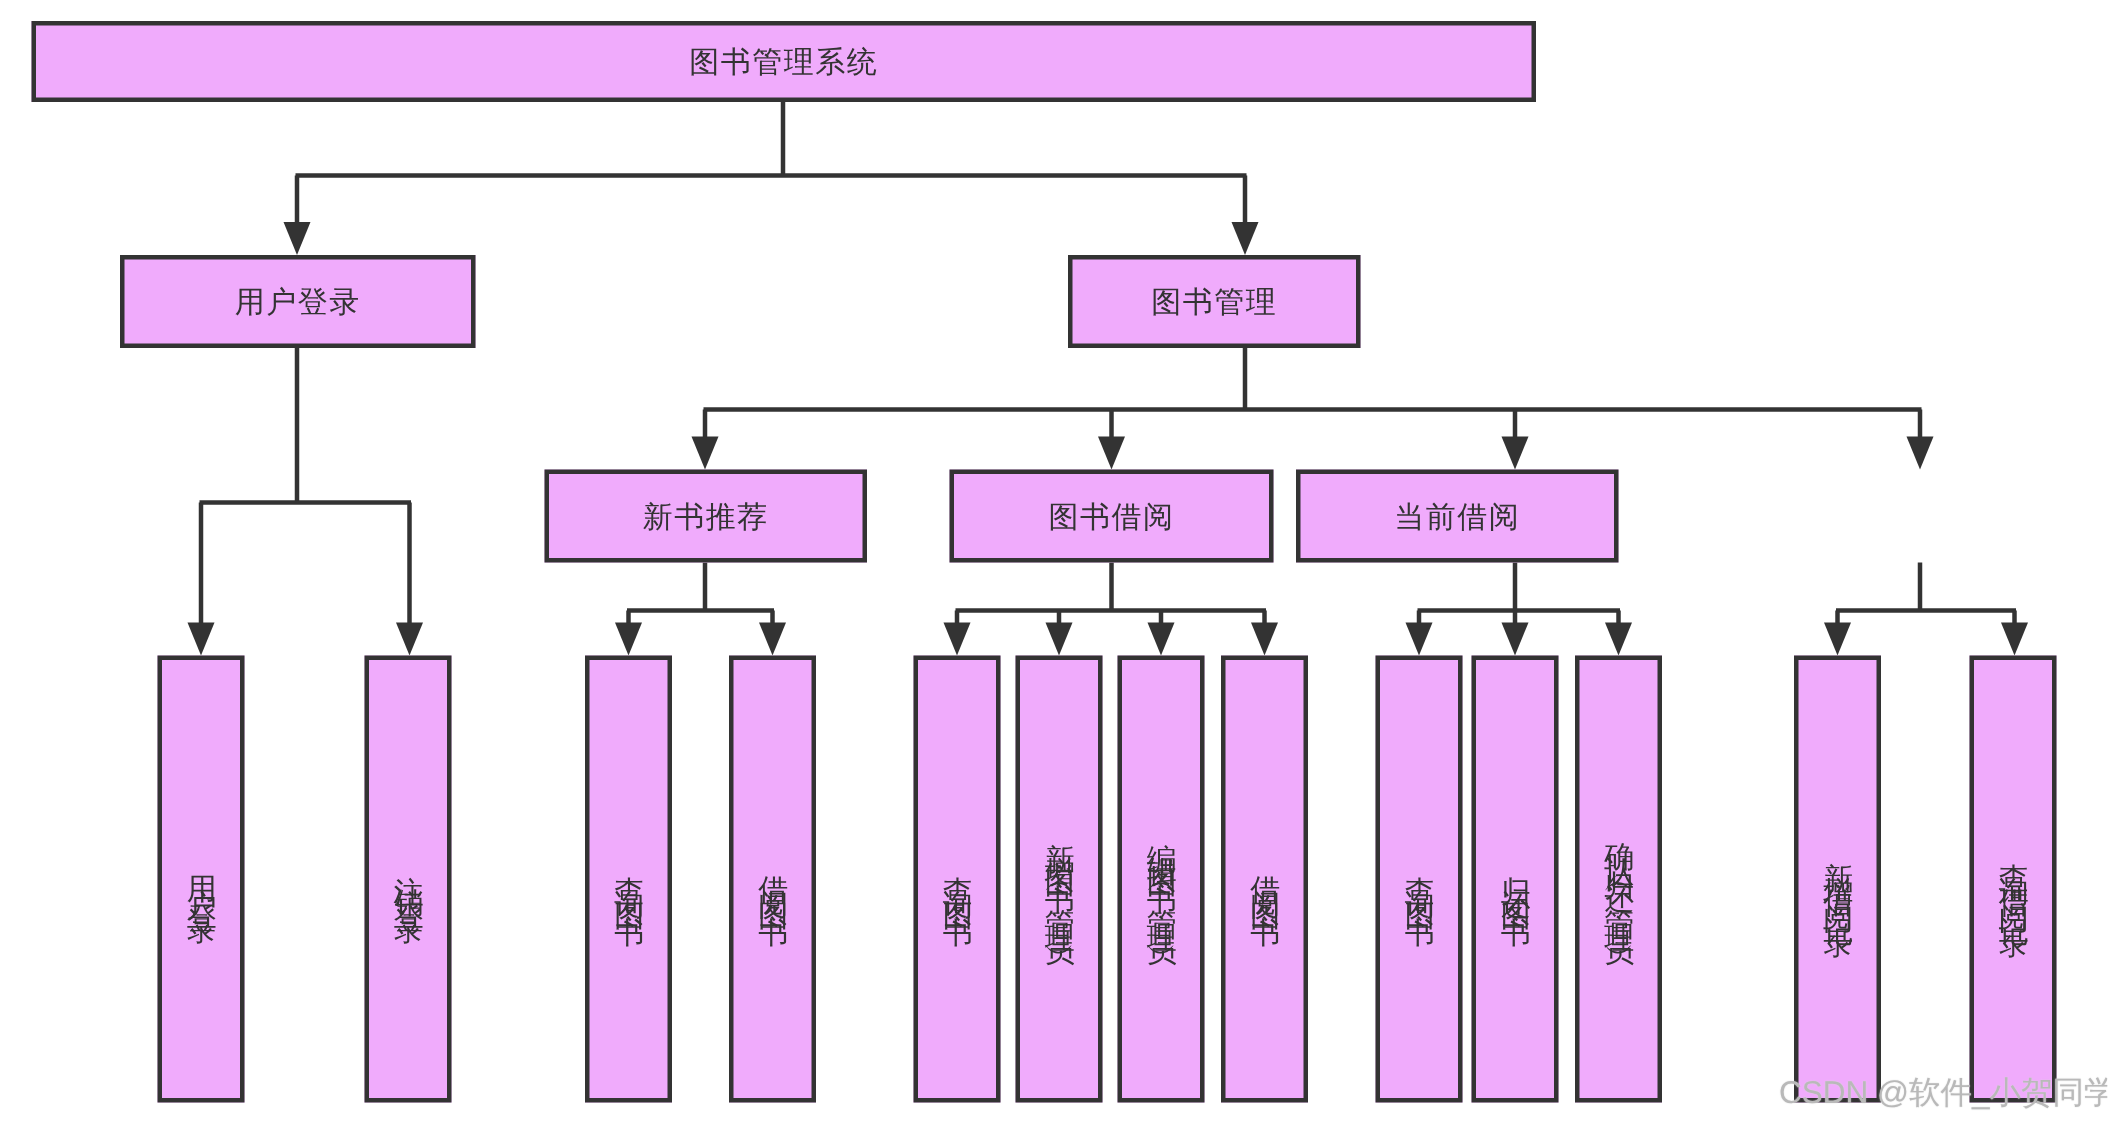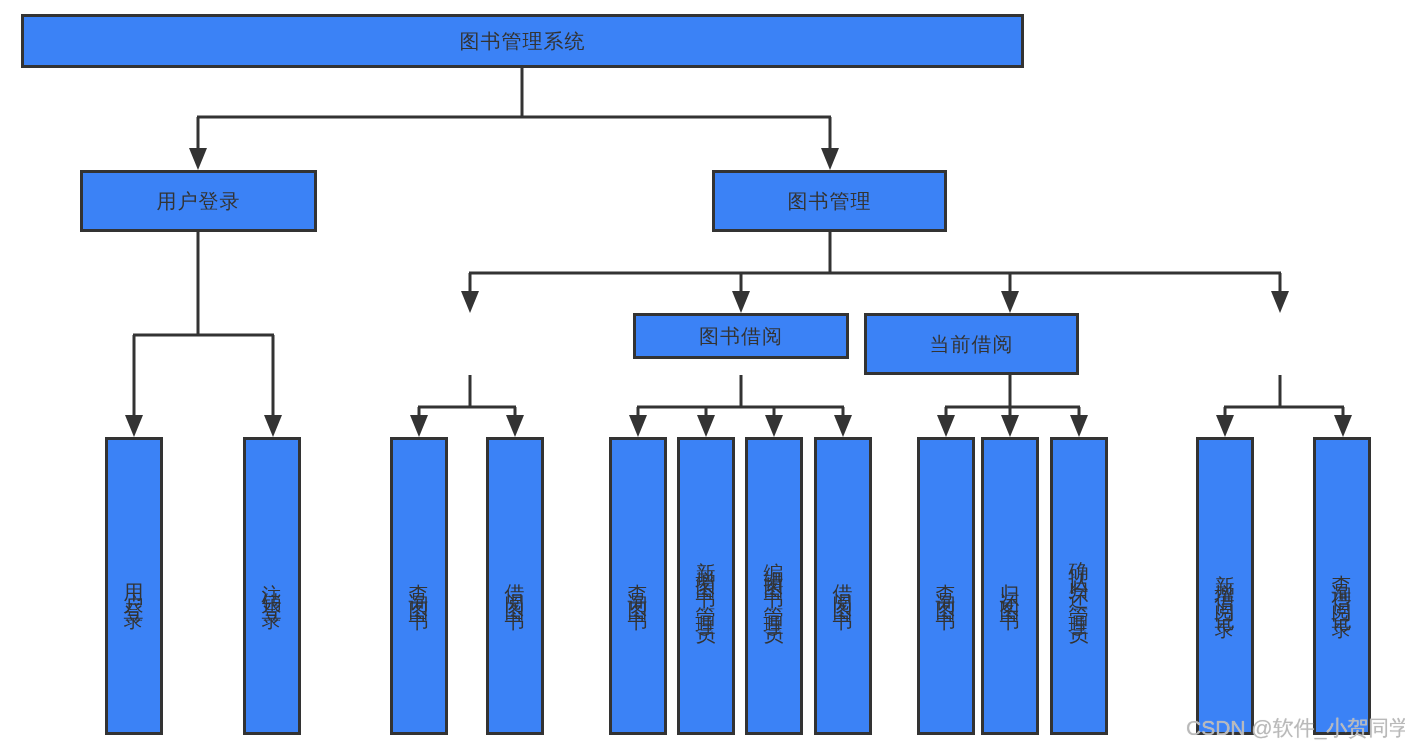--- a/index.html
+++ b/index.html
@@ -1,37 +1,37 @@
 <!DOCTYPE html>
 <html><head>
 <meta charset="utf-8">
 <style>
   html,body{margin:0;padding:0;background:#ffffff;}
   body{font-family:"Liberation Sans","DejaVu Sans",sans-serif;}
   #stage{position:relative;width:1405px;height:747px;background:#ffffff;overflow:hidden;}
   #connector-layer{position:absolute;left:0;top:0;z-index:1;}
   .box{
     position:absolute;z-index:2;box-sizing:border-box;
-    border:3px solid #333333;background:#3b82f6;color:#333333;
+    border:3px solid #333333;background:#f0abfc;color:#333333;
     display:flex;align-items:center;justify-content:center;
   }
   .hlabel{font-size:20px;letter-spacing:1px;white-space:nowrap;}
   .vlabel{
     writing-mode:vertical-rl;
     font-size:20px;letter-spacing:9px;line-height:1;
     white-space:nowrap;
   }
   
   #n-root{left:21px;top:14px;width:1003px;height:54px;}
   
   #n-user-login{left:80px;top:170px;width:237px;height:62px;}
-  #n-book-mgmt{left:712px;top:170px;width:235px;height:62px;}
+  #n-book-mgmt{left:712px;top:170px;width:195px;height:62px;}
   
   #n-new-book{left:363px;top:313px;width:215px;height:62px;}
-  #n-borrow{left:633px;top:313px;width:216px;height:46px;align-items:center;}
+  #n-borrow{left:633px;top:313px;width:216px;height:62px;align-items:center;}
   #n-current{left:864px;top:313px;width:215px;height:62px;}
   #n-record{left:1173px;top:313px;width:214px;height:62px;}
   
   .leaf{top:437px;width:58px;height:298px;}
   #leaf-0{left:105px;}
   #leaf-1{left:243px;}
   #leaf-2{left:390px;}
   #leaf-3{left:486px;}
   #leaf-4{left:609px;}
   #leaf-5{left:677px;}
@@ -111,20 +111,23 @@
     <span class="hlabel">图书管理系统</span>
   </div>
 
   <div class="box" id="n-user-login">
     <span class="hlabel">用户登录</span>
   </div>
   <div class="box" id="n-book-mgmt">
     <span class="hlabel">图书管理</span>
   </div>
 
+  <div class="box" id="n-new-book">
+    <span class="hlabel">新书推荐</span>
+  </div>
   <div class="box" id="n-borrow">
     <span class="hlabel">图书借阅</span>
   </div>
   <div class="box" id="n-current">
     <span class="hlabel">当前借阅</span>
   </div>
 
   <div class="box leaf" id="leaf-0">
     <span class="vlabel">用户登录</span>
   </div>

